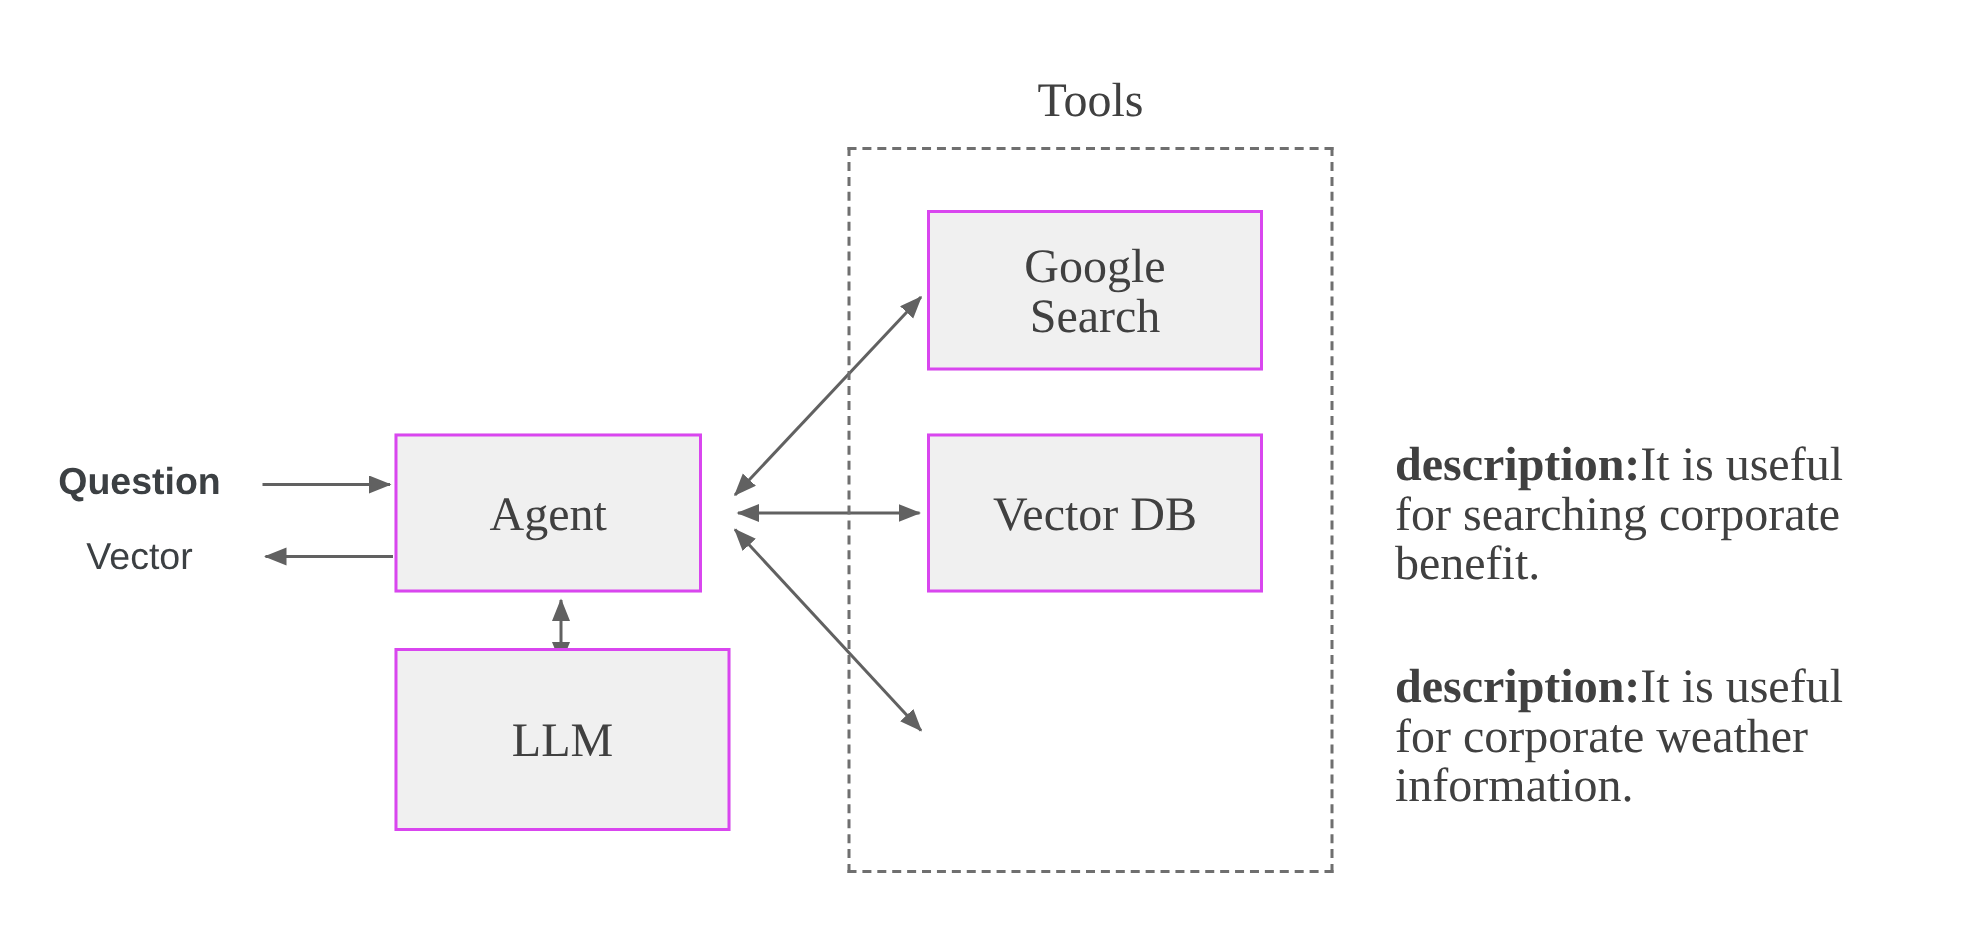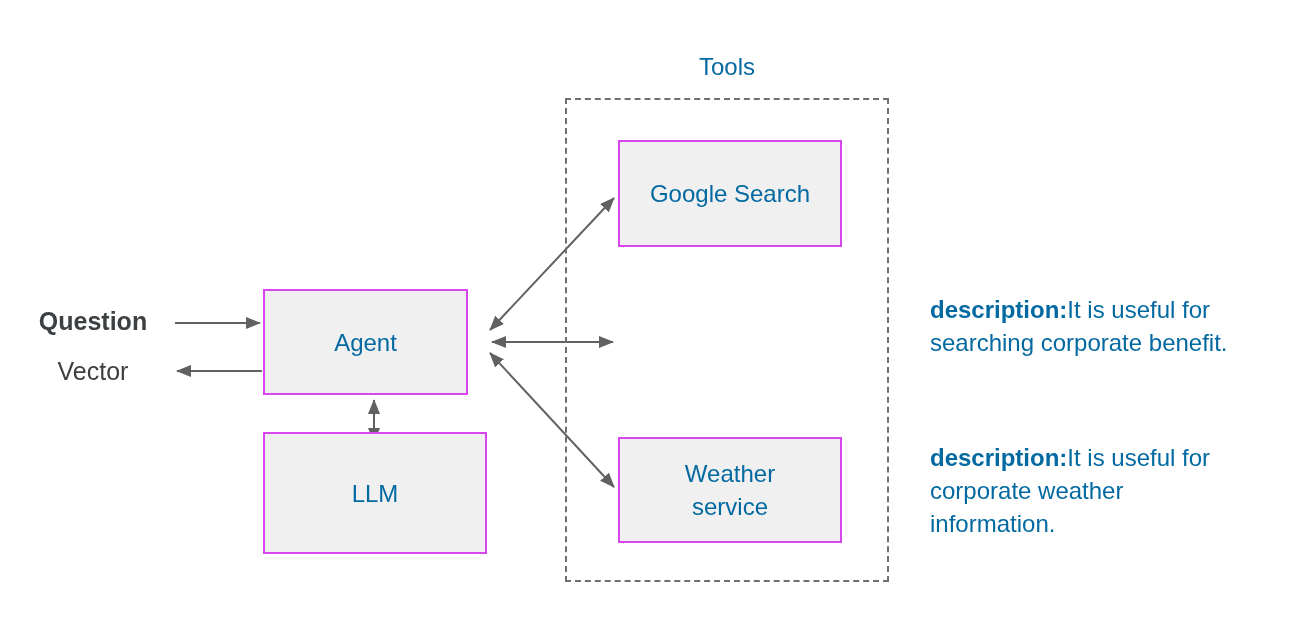--- a/index.html
+++ b/index.html
@@ -12,23 +12,23 @@
     overflow: hidden;
     font-family: "DejaVu Sans Mono", monospace;
   }
   svg.wires {
     position: absolute;
     left: 0; top: 0;
     width: 1308px; height: 622px;
     pointer-events: none;
   }
   .mono-green {
-    font-family: Liberation Sans, sans-serif;
-    color: #0369a1;
-    font-size: 24px;
+    font-family: Liberation Serif, serif;
+    color: #404040;
+    font-size: 32px;
     line-height: 33px;
   }
   .node {
     position: absolute;
     background: #f0f0f0;
     border: 2px solid #d946ef;
     display: flex;
     align-items: center;
     justify-content: center;
   }
@@ -97,24 +97,24 @@
     <div class="node-label mono-green">LLM</div>
   </div>
 
   <div class="tools-title mono-green">Tools</div>
   <div class="tools-frame"></div>
 
   <div class="node" style="left:618px; top:140px; width:224px; height:107px;">
     <div class="node-label mono-green">Google Search</div>
   </div>
 
+  <div class="node" style="left:618px; top:289px; width:224px; height:106px;">
+    <div class="node-label mono-green">Vector DB</div>
+  </div>
 
-  <div class="node" style="left:618px; top:437px; width:224px; height:106px;">
-    <div class="node-label mono-green">Weather service</div>
-  </div>
 
 
   <div class="desc mono-green" style="top:293px;">
     <span class="desc-key">description:</span><span>It is useful for searching corporate benefit.</span>
   </div>
 
   <div class="desc mono-green" style="top:441px;">
     <span class="desc-key">description:</span><span>It is useful for corporate weather information.</span>
   </div>
 

